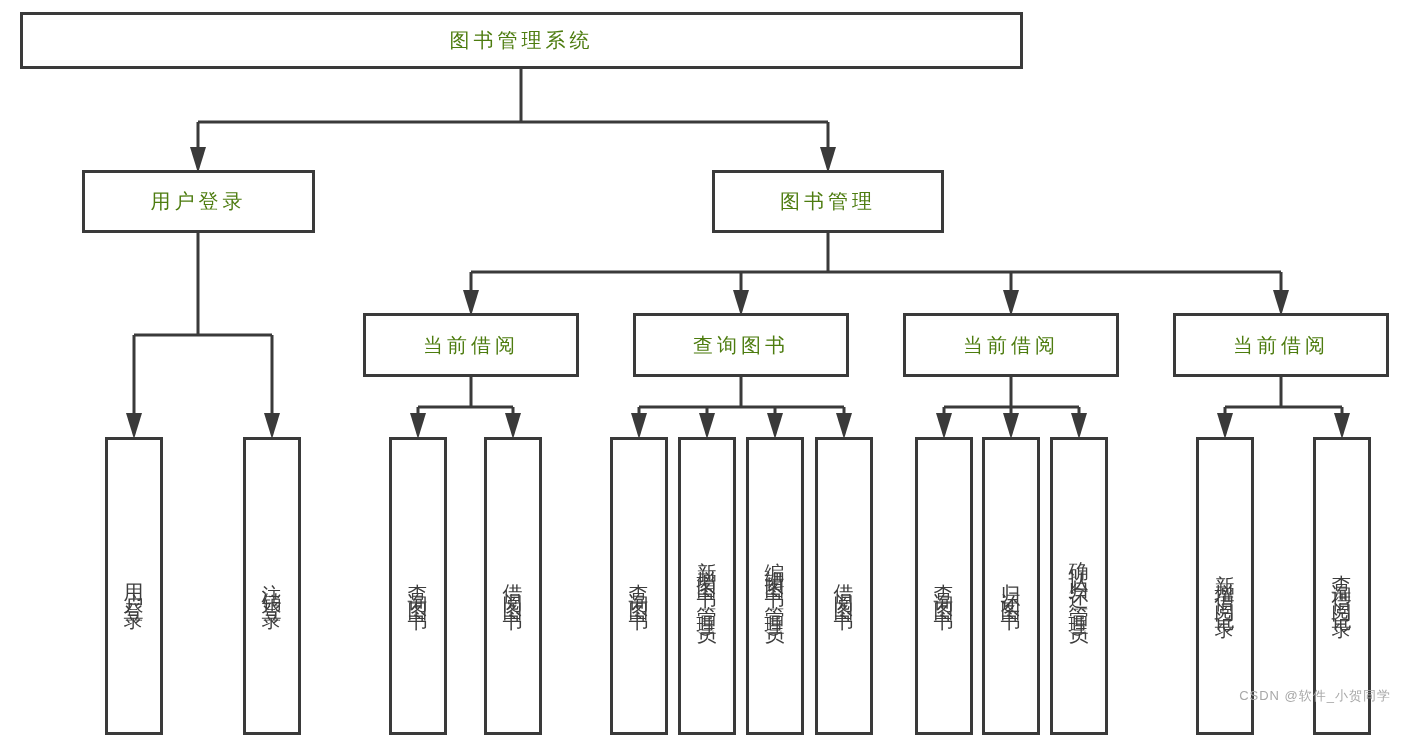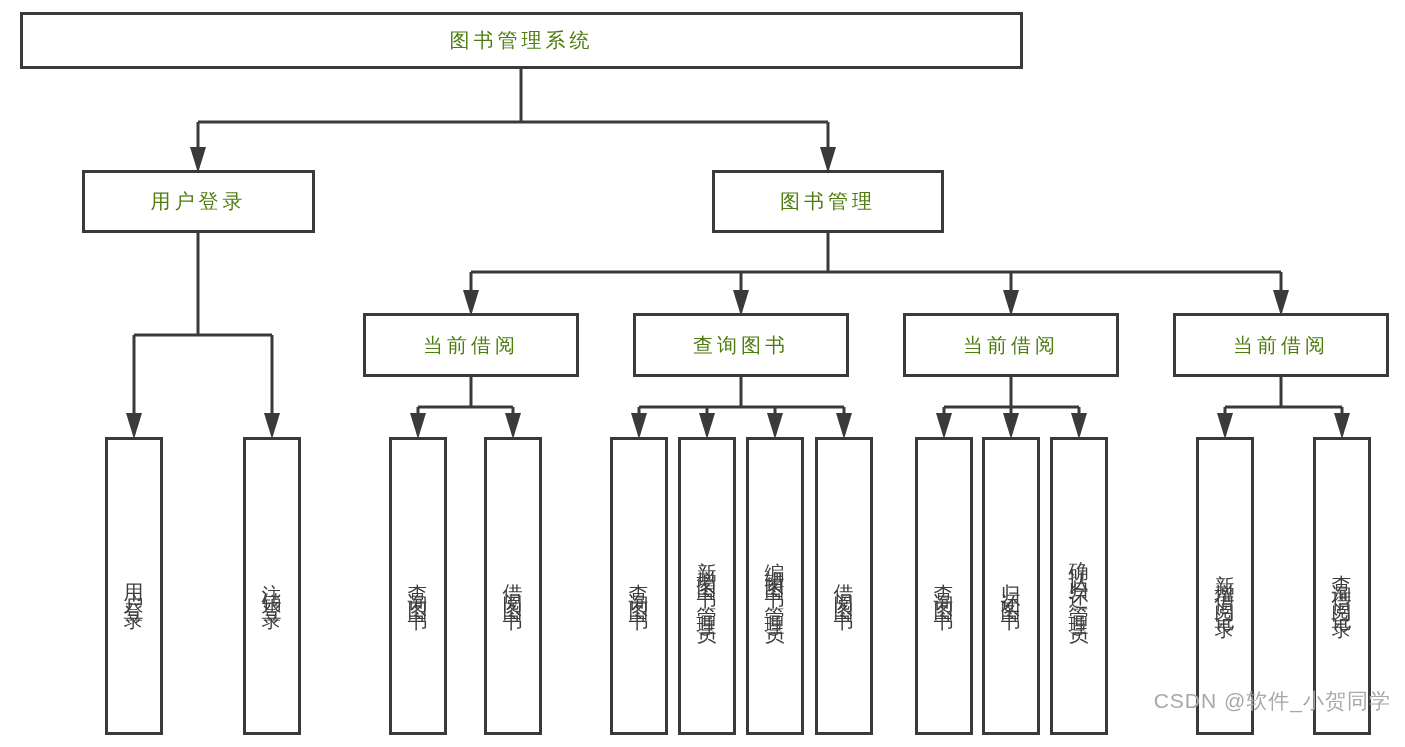--- a/index.html
+++ b/index.html
@@ -48,21 +48,21 @@
     text-orientation: mixed;
     font-size: 20px;
     letter-spacing: 9px;
     line-height: 1;
     color: #3d3d3d;
   }
   .watermark {
     position: absolute;
     top: 687px;
     right: 14px;
-    font-size: 21px;
+    font-size: 13px;
     letter-spacing: 1px;
     color: #a8a8a8;
     white-space: nowrap;
   }
 </style>
 </head>
 <body>
 
 <div class="stage">
 

